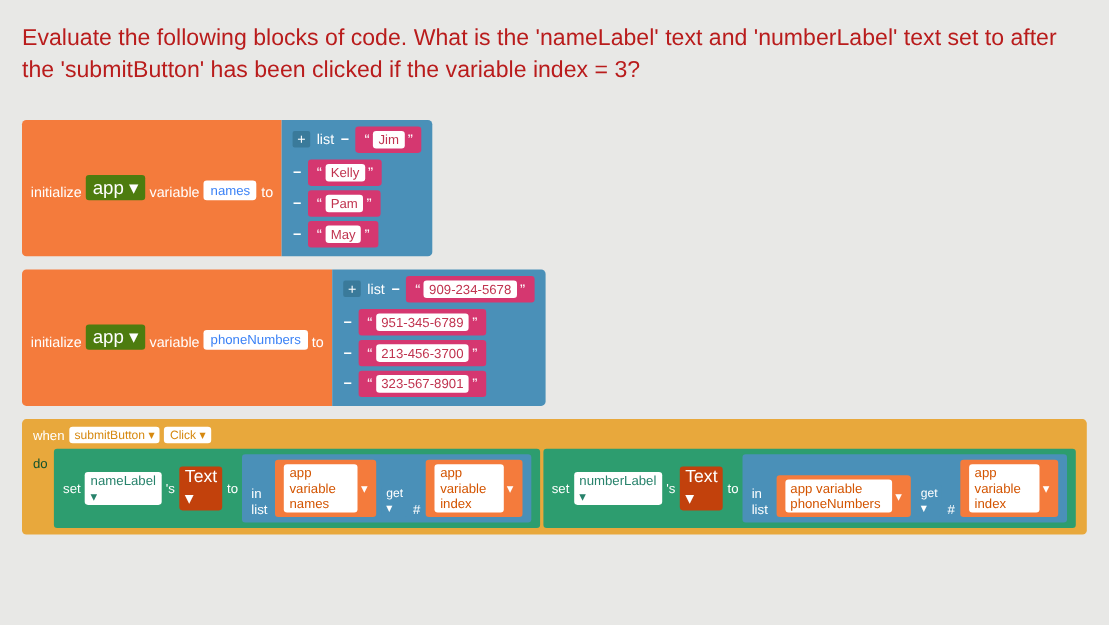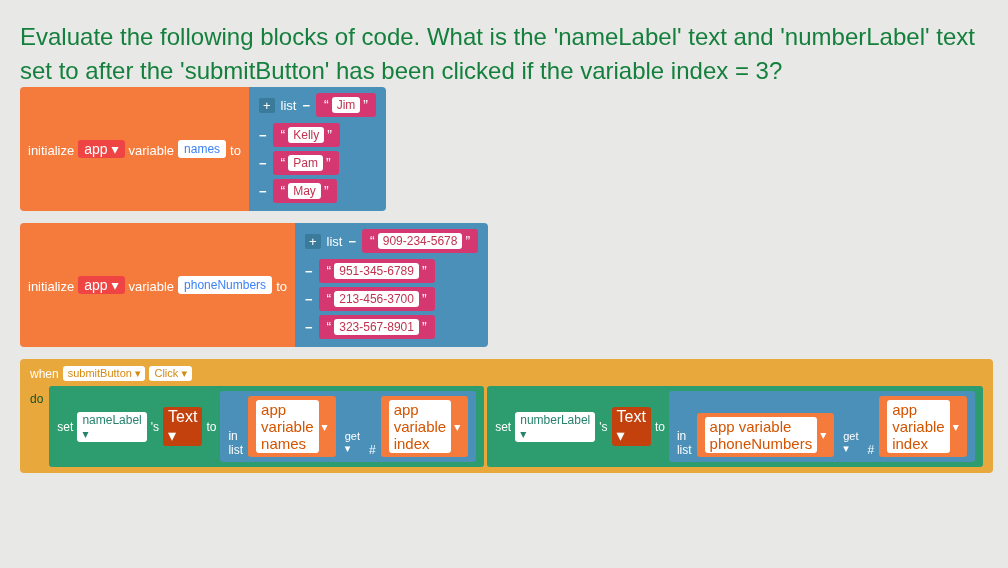--- a/index.html
+++ b/index.html
@@ -1,44 +1,44 @@
 <!DOCTYPE html>
 <html><head>
 <meta charset="utf-8">
 <style>
 *{margin:0;padding:0;box-sizing:border-box}
 body{font-family:Arial,sans-serif;background:#e8e8e6;padding:20px;width:1008px;height:568px;overflow:hidden}
-.question{font-size:24px;color:#15803d;line-height:1.4;}
+.question{font-size:21px;color:#b91c1c;line-height:1.4;margin-bottom:30px}
 .block-group{margin-bottom:12px}
 .init-block{display:flex;align-items:flex-start}
 .orange-block{background:#f47b3c;color:#fff;padding:6px 8px;border-radius:4px 0 0 4px;font-size:13px;display:flex;align-items:center;gap:4px;min-height:90px;align-self:stretch}
 .orange-block.pn{min-height:100px}
 .orange-block .row{display:flex;align-items:flex-end;gap:4px}
 .pill{background:#fff;color:#3b82f6;padding:2px 6px;border-radius:3px;font-size:12px}
-.dd{background:#ef4444;padding:1px 6px;border-radius:3px;font-size:14px}
+.dd{background:#4d7c0f;padding:1px 6px;border-radius:3px;font-size:17px}
 .blue-block{background:#4a90b8;color:#fff;padding:6px 10px;border-radius:0 4px 4px 0;font-size:13px;align-self:stretch;display:flex;flex-direction:column}
 .list-header{display:flex;align-items:center;gap:6px;margin-bottom:4px}
 .plus{background:#3a7a9a;padding:0 4px;border-radius:2px}
 .list-row{display:flex;align-items:center;gap:6px;margin:2px 0}
 .dash{color:#fff;font-weight:bold}
 .pink-block{background:#d53770;color:#fff;padding:4px 8px;border-radius:3px;font-size:12px;display:flex;align-items:center;gap:3px}
 .pink-pill{background:#fff;color:#c0334f;padding:1px 5px;border-radius:3px}
 .q{font-size:14px}
 .event-block{background:#e8a83c;border-radius:4px;padding:4px 6px 4px 6px;display:inline-block}
-.event-header{font-size:12px;color:#fff;display:flex;align-items:center;gap:4px;padding:3px 4px}
+.event-header{font-size:12px;color:#fff;display:flex;align-items:flex-end;gap:4px;padding:3px 4px}
 .event-pill{background:#fff;color:#d68910;padding:1px 5px;border-radius:3px;font-size:11px}
 .do-section{display:flex;gap:6px;padding:2px 4px}
 .do-label{color:#14532d;font-size:12px;padding-top:6px}
 .do-body{display:flex;flex-direction:row;gap:3px}
 .green-block{background:#2d9d6f;color:#fff;padding:5px 8px;border-radius:3px;font-size:12px;display:flex;align-items:center;gap:4px}
 .green-pill{background:#fff;color:#27826b;padding:1px 5px;border-radius:3px}
 .green-dd{background:#c2410c;padding:1px 5px;border-radius:3px;font-size:16px}
 .inlist-block{background:#4a90b8;color:#fff;padding:5px 8px;border-radius:3px;font-size:12px;display:flex;align-items:flex-end;gap:5px}
 .orange-chip{background:#f47b3c;color:#fff;padding:4px 8px;border-radius:3px;display:flex;align-items:center;gap:3px}
-.orange-chip .wp{background:#fff;color:#d35400;padding:1px 5px;border-radius:3px;font-size:15px}
+.orange-chip .wp{background:#fff;color:#d35400;padding:1px 5px;border-radius:3px;font-size:12px}
 .get-chip{background:#4a90b8;padding:2px 4px;border-radius:2px;font-size:11px}
 </style>
 </head>
 <body>
 
 
 
 <div class="question">Evaluate the following blocks of code. What is the 'nameLabel' text and 'numberLabel' text set to after the 'submitButton' has been clicked if the variable index = 3?</div>
 
 

